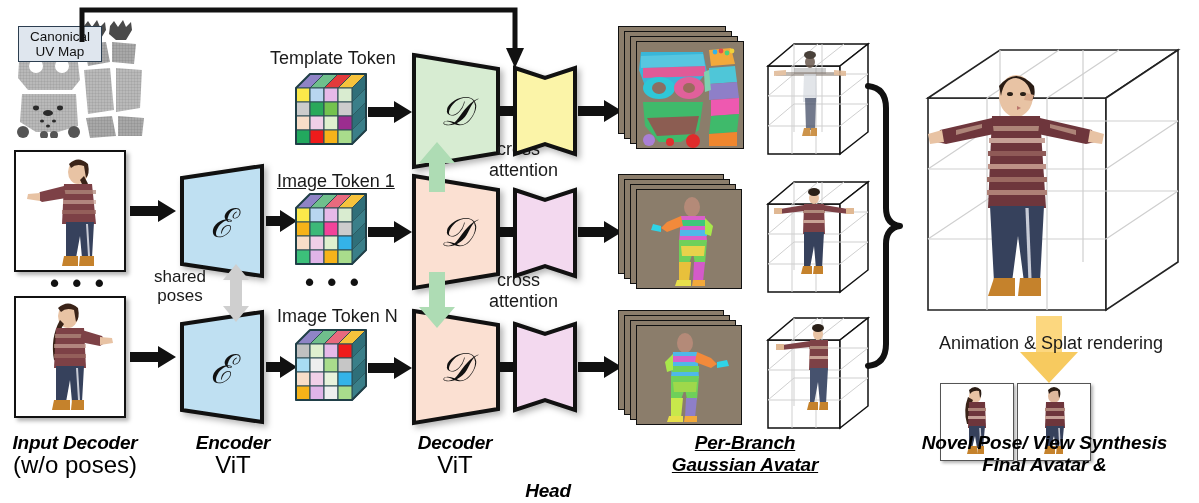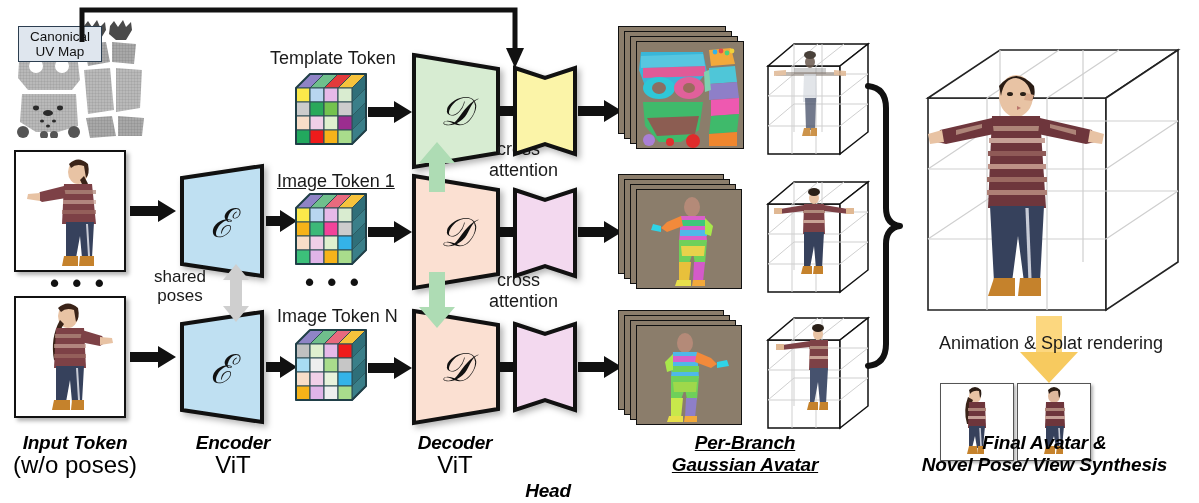--- a/index.html
+++ b/index.html
@@ -590,21 +590,21 @@
       <path d="M27,24 L47,24 L47,27 L27,27 Z" fill="#ad8478"></path>
       <path d="M27,32 L47,32 L47,35 L27,35 Z" fill="#c6a096"></path>
       <path d="M28,42 L46,42 L44,64 L38,64 L36,52 L32,64 L28,64 Z" fill="#36415c"></path>
       <path d="M41,44 L42,62" stroke="#c8cbd6" stroke-width="1.6" fill="none"></path>
       <path d="M28,62 L37,62 L37,70 L26,70 Z" fill="#c5822c"></path>
       <path d="M39,62 L45,62 L45,70 L38,70 Z" fill="#c5822c"></path>
     </svg>
   </div>
 
   <div class="cap" style="left:0px;top:432px;width:150px;">
-    <span class="b">Input Token</span>
+    <span class="b">Input Decoder</span>
     <span class="n">(w/o poses)</span>
   </div>
 
   <div class="cap" style="left:168px;top:432px;width:130px;">
     <span class="b">Encoder</span>
     <span class="n">ViT</span>
   </div>
 
   <div class="cap" style="left:390px;top:432px;width:130px;">
     <span class="b">Decoder</span>
@@ -615,17 +615,17 @@
     <span class="b">Head</span>
     <span class="n">DPT</span>
   </div>
 
   <div class="cap" style="left:600px;top:432px;width:290px;text-decoration:underline;">
     <span class="b">Per-Branch</span>
     <span class="b">Gaussian Avatar</span>
   </div>
 
   <div class="cap" style="left:890px;top:432px;width:309px;">
+    <span class="b">Novel Pose/ View Synthesis</span>
     <span class="b">Final Avatar &amp;</span>
-    <span class="b">Novel Pose/ View Synthesis</span>
   </div>
 
 </div>
 
 </body></html>

